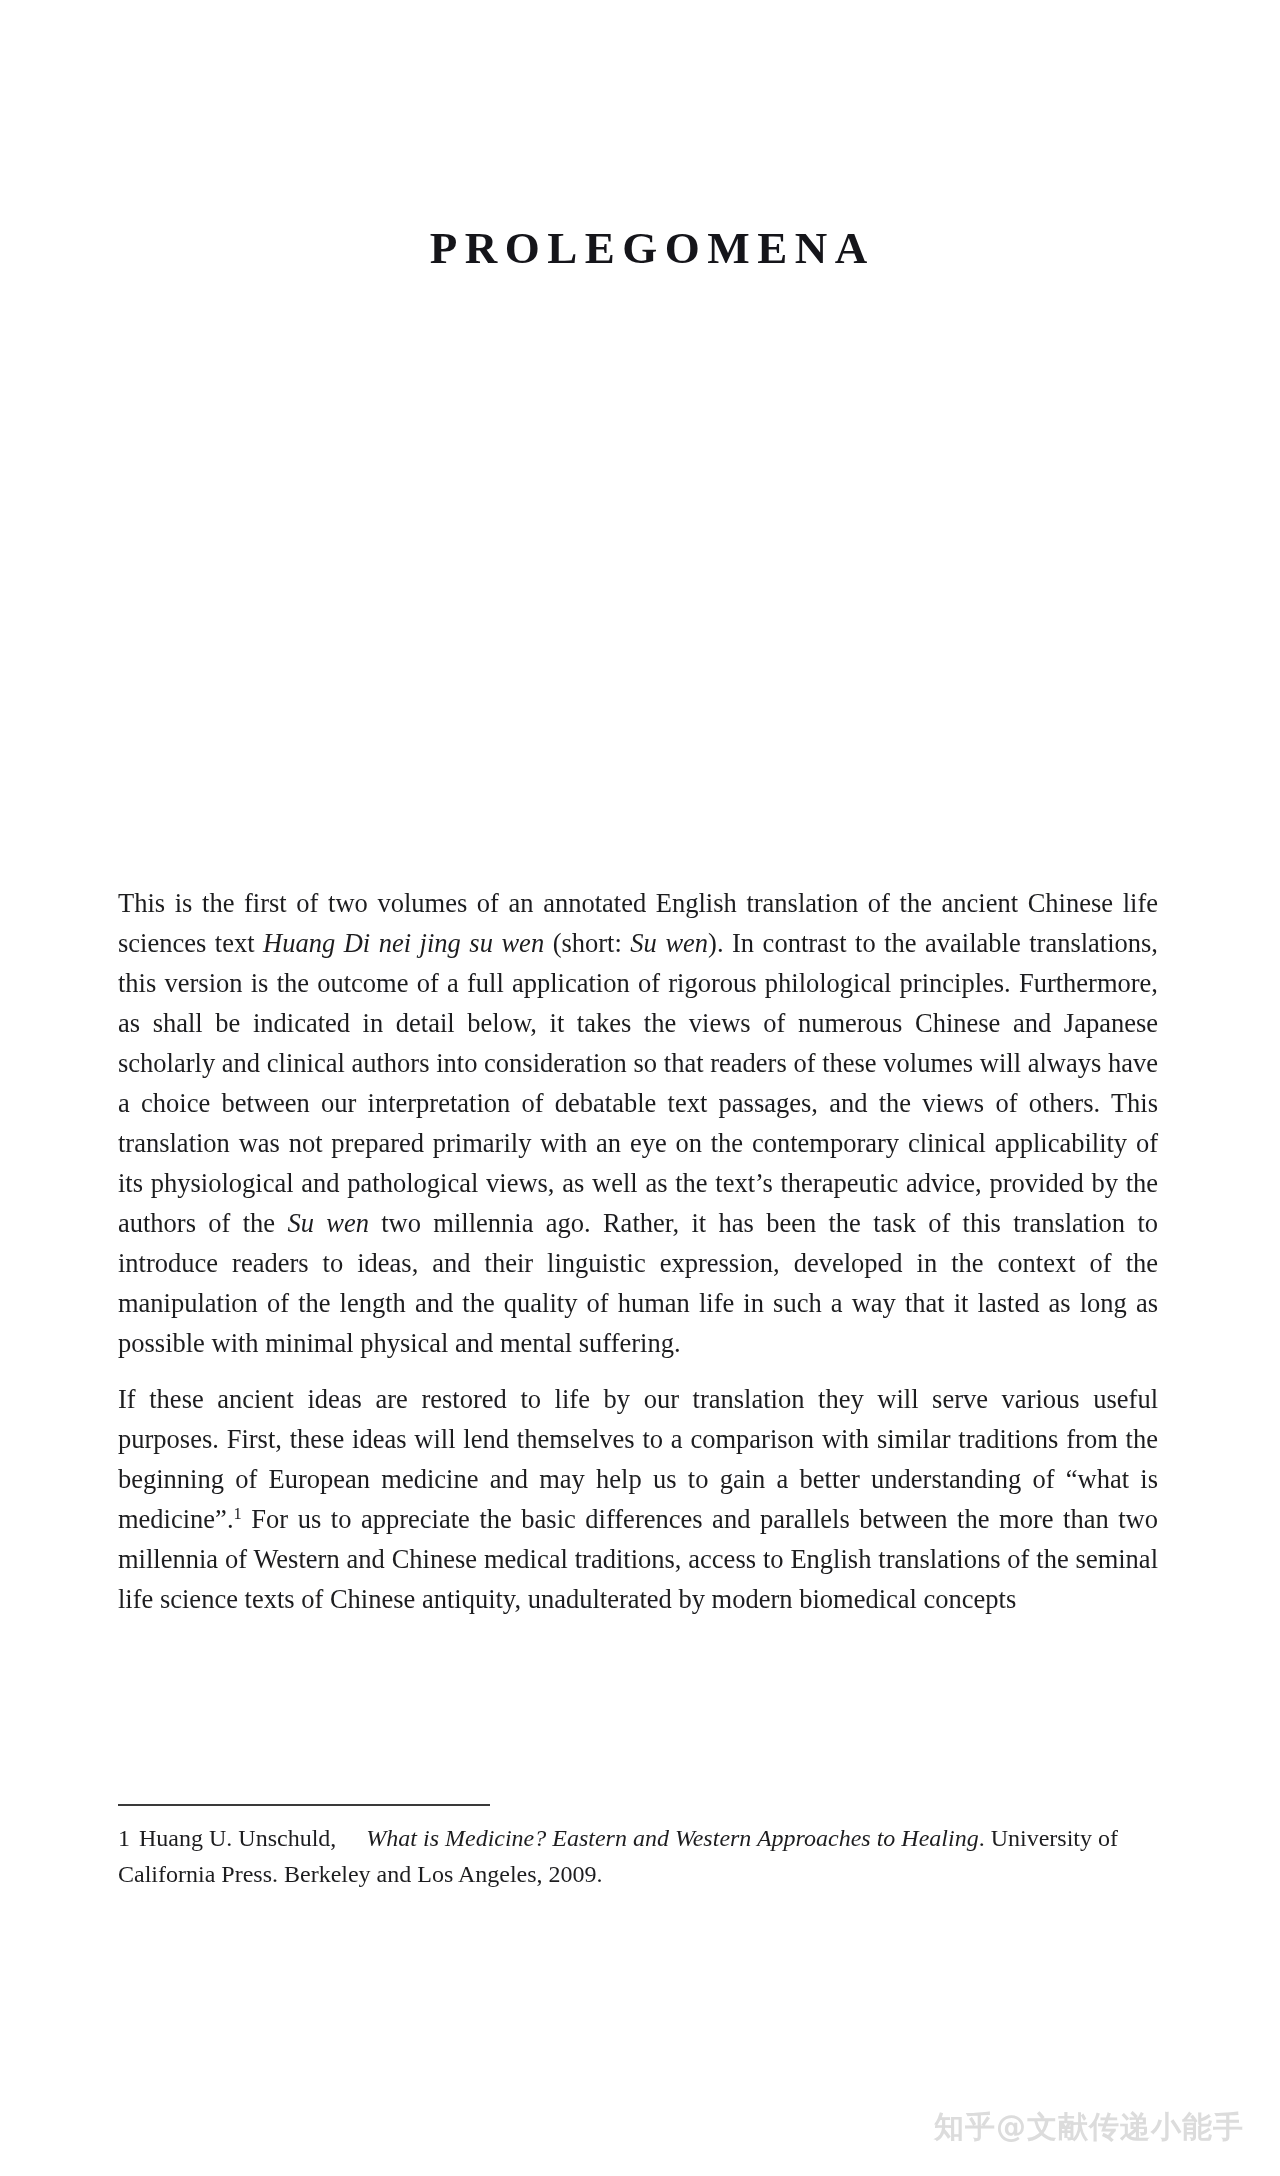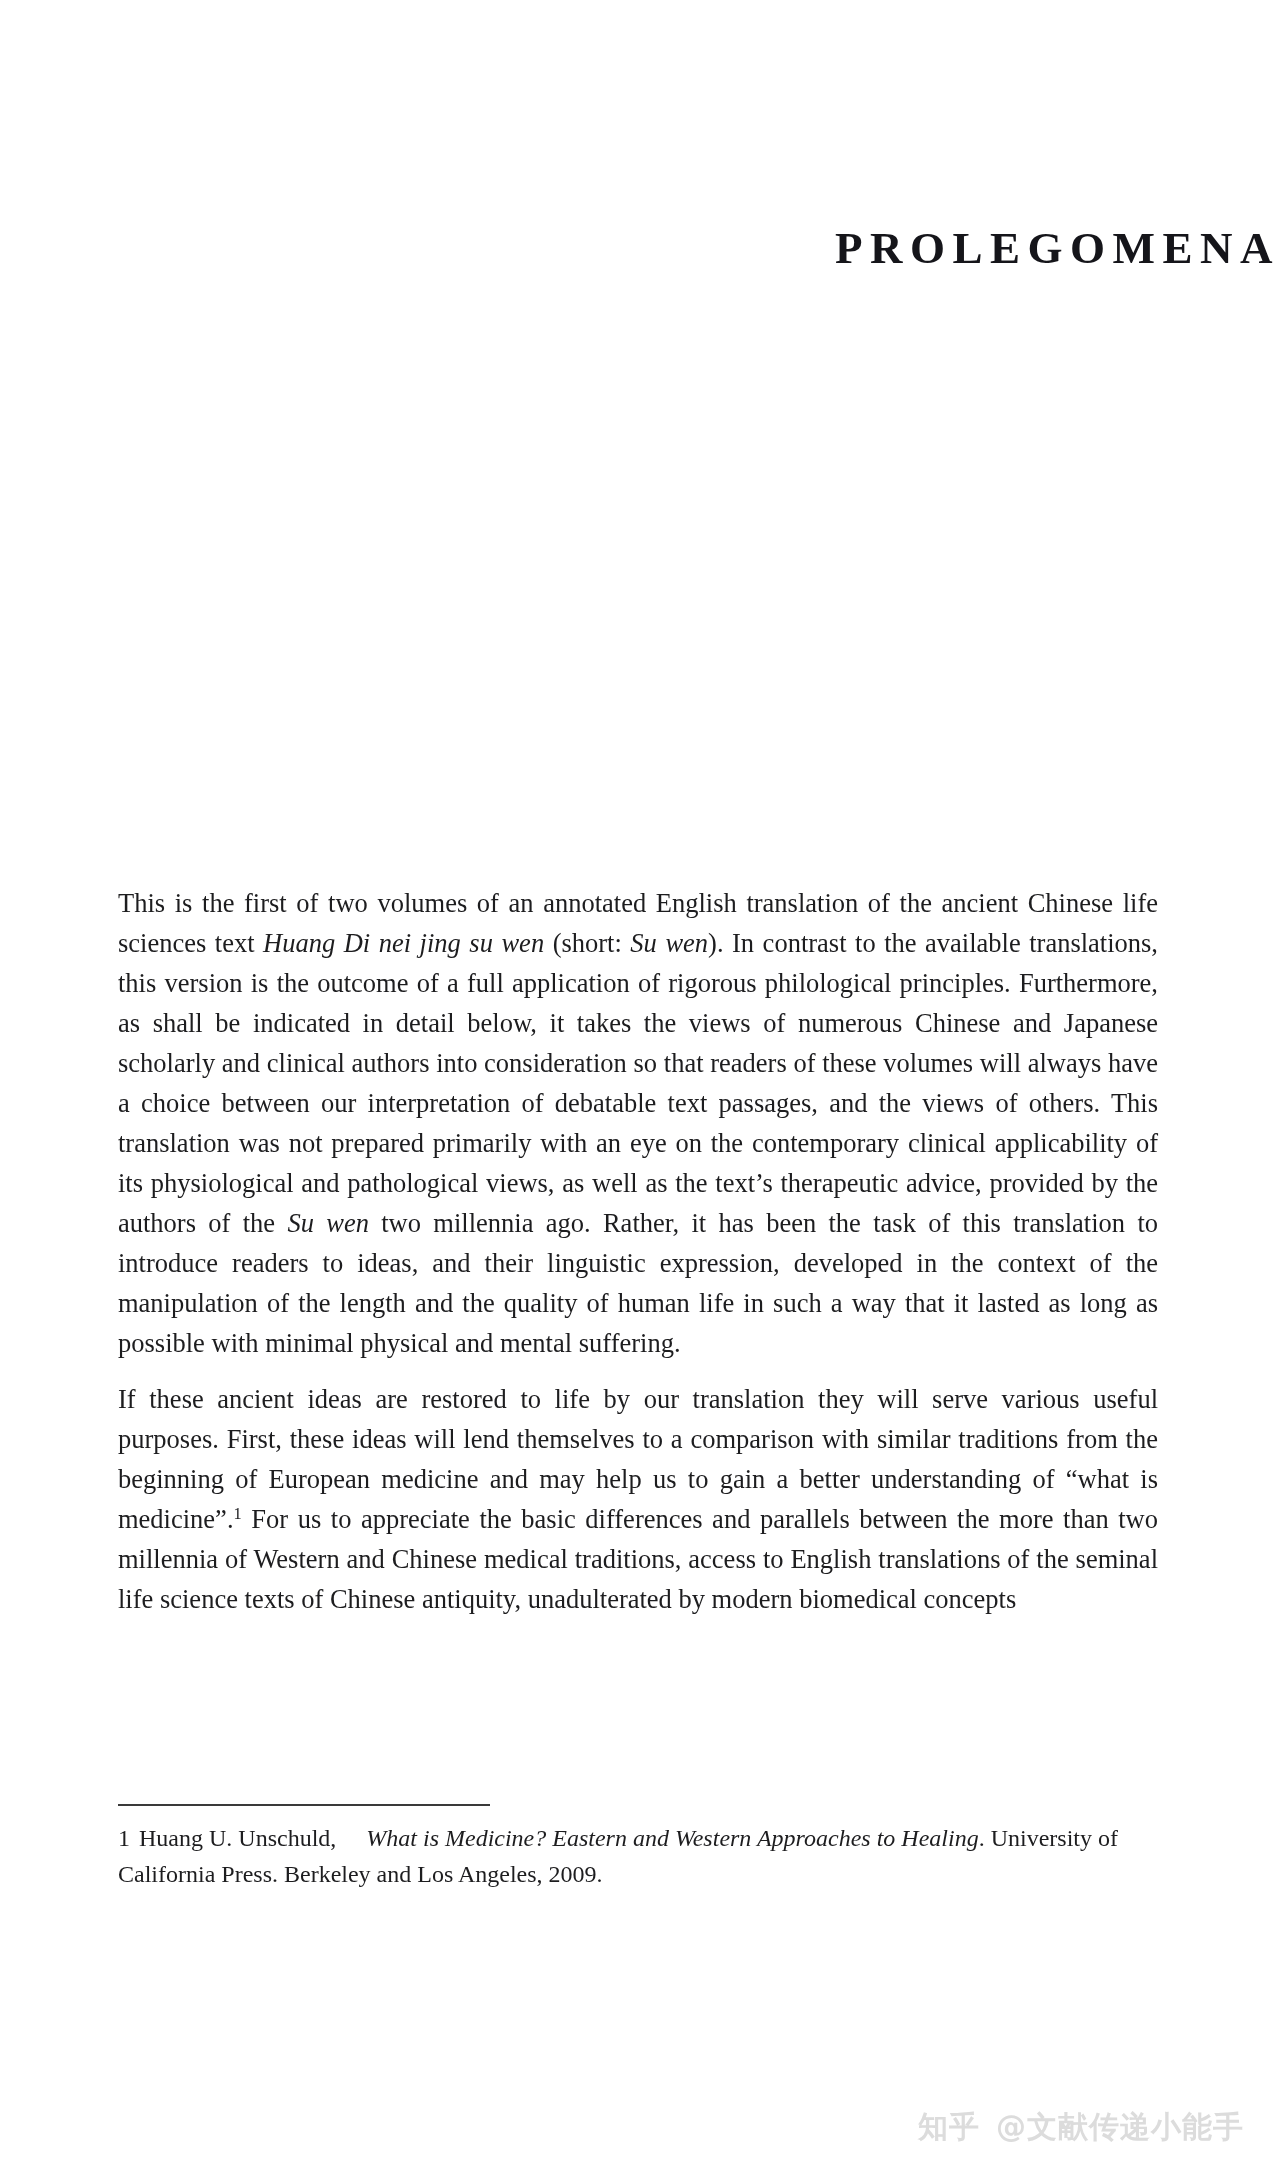--- a/index.html
+++ b/index.html
@@ -19,21 +19,21 @@
     overflow: hidden;
     box-sizing: border-box;
   }
 
   
   .chapter-title {
     position: absolute;
     left: 0;
     right: 0;
     top: 196px;
-    text-align: right;
+    text-align: center;
     font-family: "Liberation Serif", "DejaVu Serif", serif;
     font-size: 45px;
     font-weight: 700;
     letter-spacing: 7.5px;
     text-indent: 7.5px;
     color: #15151a;
     line-height: 1;
     padding-left: 17px;
   }
 
@@ -93,21 +93,20 @@
     margin-left: 24px;
   }
 
   
   .watermark {
     position: absolute;
     right: 36px;
     bottom: 28px;
     display: flex;
     align-items: baseline;
-    gap: 16px;
     color: #dcdcdc;
     font-family: "DejaVu Sans", "Liberation Sans", sans-serif;
     font-size: 30px;
     font-weight: 700;
     letter-spacing: 1px;
     user-select: none;
   }
   .watermark .wm-handle {
     font-weight: 700;
   }

